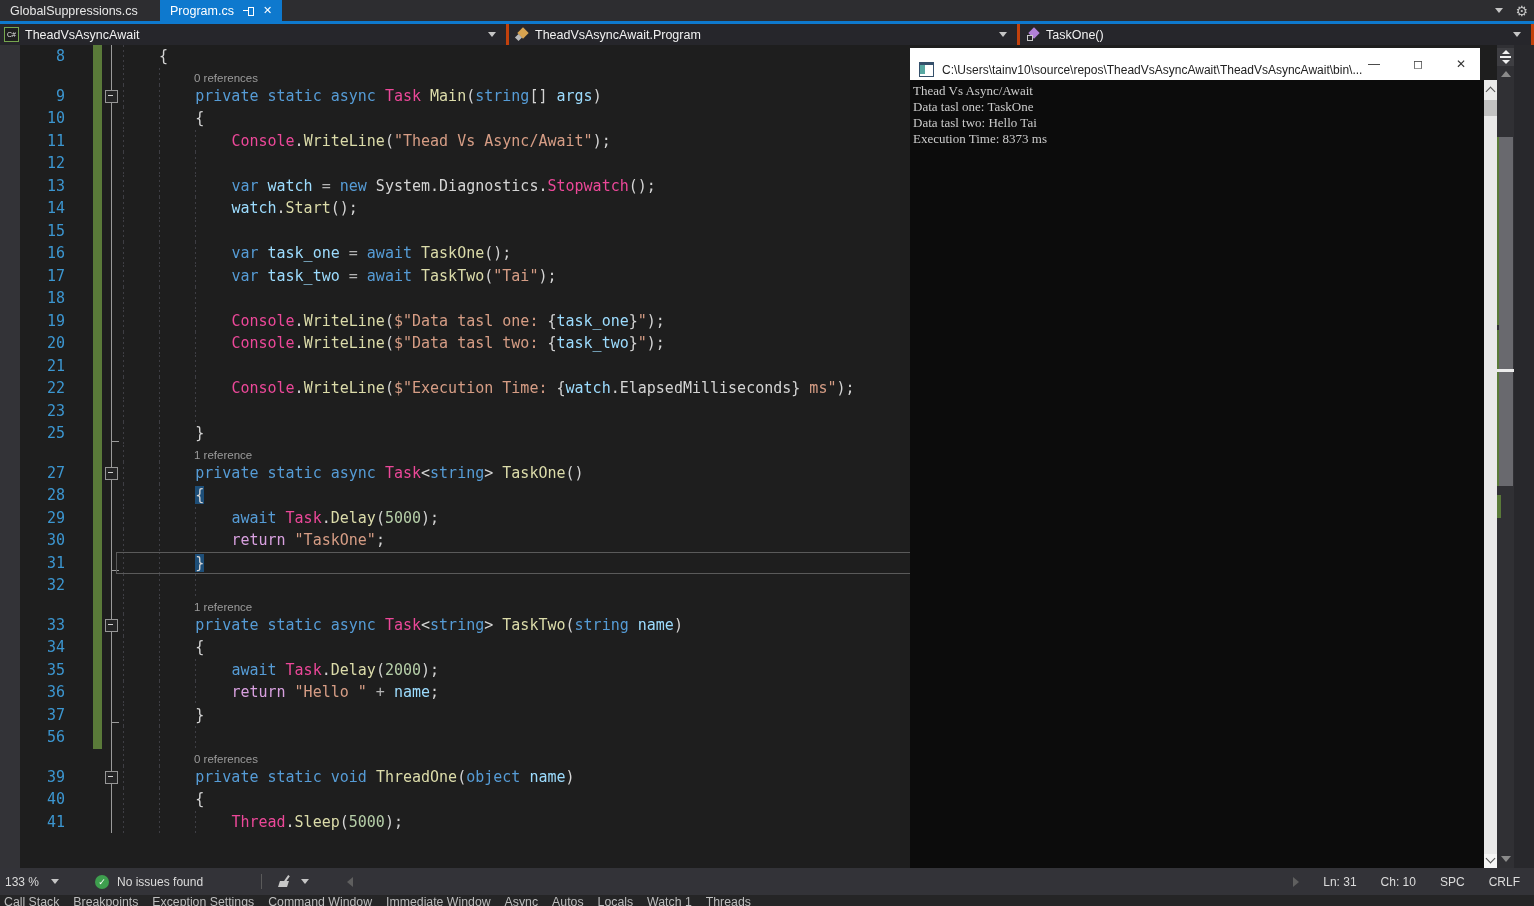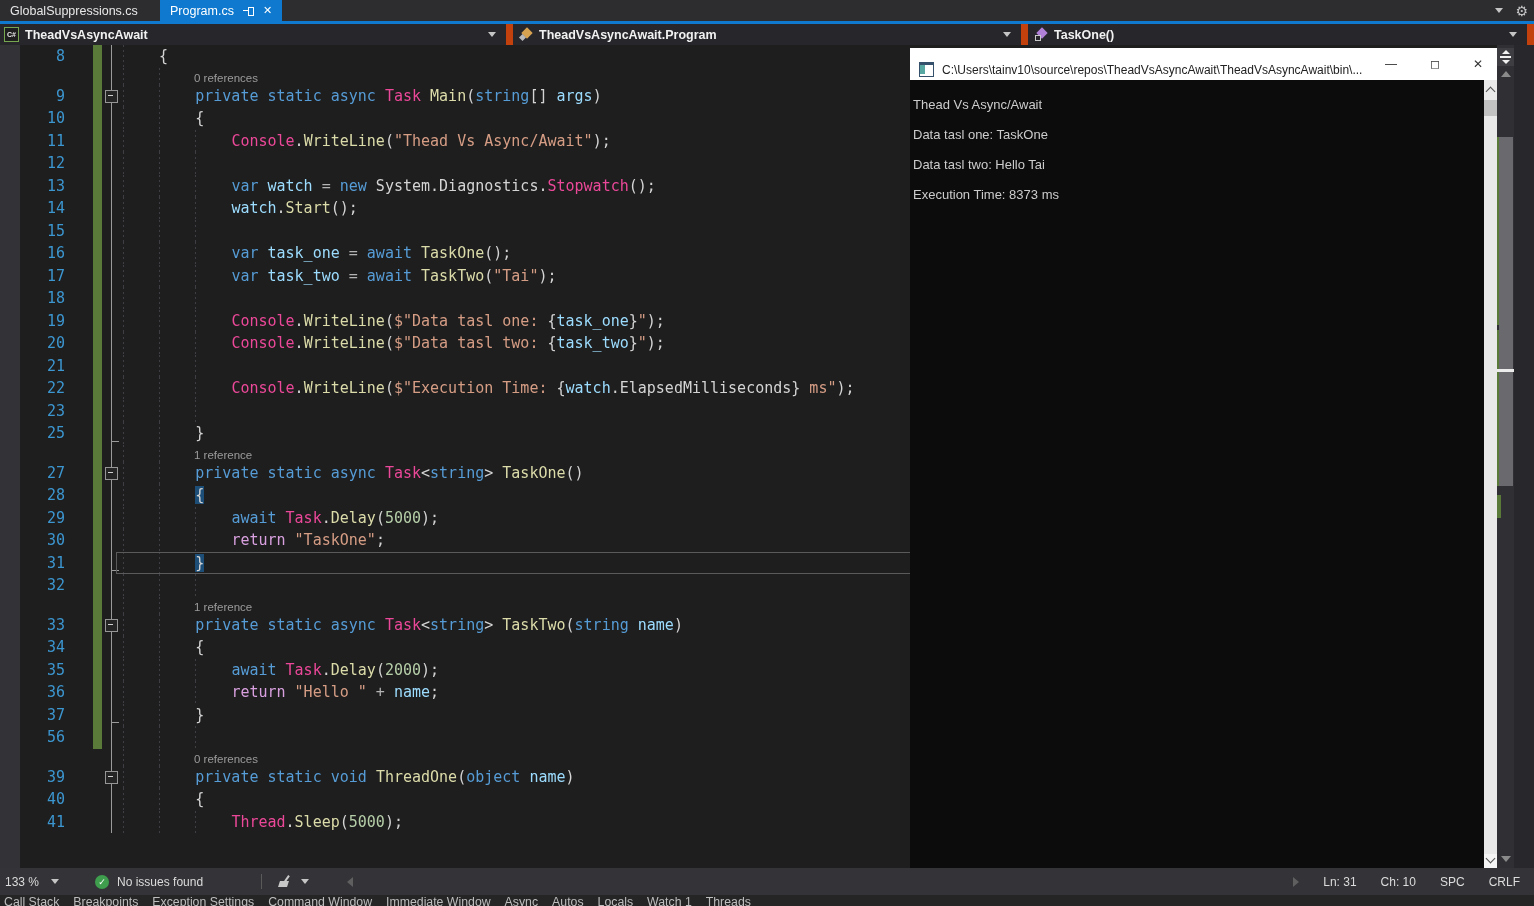--- a/index.html
+++ b/index.html
@@ -13,21 +13,21 @@
   .tab .pin{position:relative;width:11px;height:11px;margin-left:9px;}
   .tab .pin::before{content:"";position:absolute;left:5px;top:2px;width:4px;height:7px;border:1px solid #FFF;}
   .tab .pin::after{content:"";position:absolute;left:0;top:5px;width:5px;height:1px;background:#FFF;}
   .tab .closex{margin-left:9px;font-size:11px;color:#FFF;}
   .tabbar-right{position:absolute;right:6px;top:0;height:21px;display:flex;align-items:center;gap:12px;color:#CFCFCF;}
   .dd-arrow{width:0;height:0;border-left:4px solid transparent;border-right:4px solid transparent;border-top:5px solid #C5C5C5;}
   .gear{font-size:14px;color:#C5C5C5;line-height:1;}
   .tabline{position:absolute;left:0;top:21px;width:1534px;height:3px;background:#0E79CE;}
   
   .navbar{position:absolute;left:0;top:24px;width:1534px;height:21px;background:#26262B;display:flex;}
-  .combo{position:relative;height:21px;display:flex;align-items:center;border-right:7px solid #c2410c;font-weight:bold;}
+  .combo{position:relative;height:21px;display:flex;align-items:center;border-right:3px solid #c2410c;}
   .combo .lbl{font-size:12.5px;color:#F1F1F1;margin-left:6px;}
   .combo .arr{position:absolute;right:10px;top:8px;}
   .c1{width:506px;} .c2{width:508px;} .c3{flex:1;}
   .csproj-icon{width:13px;height:13px;margin-left:4px;border:1px solid #76A64F;color:#E8E8E8;
      font-size:7px;display:flex;align-items:center;justify-content:center;background:#1E1E1E;}
   .diam{position:relative;width:14px;height:14px;margin-left:6px;}
   .diam .big{position:absolute;left:4px;top:1px;width:8px;height:8px;transform:rotate(45deg);}
   .diam .small{position:absolute;left:1px;top:7px;width:5px;height:5px;transform:rotate(45deg);background:#B9B9B9;}
   .class-icon .big{background:#D8A350;}
   .method-icon .big{background:#B180D7;}
@@ -53,29 +53,29 @@
          background:repeating-linear-gradient(180deg,#3E3E44 0,#3E3E44 2px,transparent 2px,transparent 5px);}
   .codepre{margin:0;position:relative;font-family:"DejaVu Sans Mono",monospace;font-size:15px;line-height:22.5px;white-space:pre;}
   .lens-text{position:relative;display:inline-block;margin-left:71px;font-size:11.5px;line-height:17px;color:#9B9B9B;}
   .tk-kw{color:#569CD6;} .tk-ctrl{color:#D8A0DF;} .tk-type{color:#ec4899;} .tk-m{color:#DCDCAA;}
   .tk-str{color:#D69D85;} .tk-num{color:#B5CEA8;} .tk-var{color:#9CDCFE;} .tk-p{color:#D4D4D4;} .tk-op{color:#B4B4B4;}
   .tk-br{color:#D4D4D4;background:#1D4E78;}
   .caret-line::after{content:"";position:absolute;left:116px;right:0;top:0;bottom:0;
                      border:1px solid #5A5A5A;pointer-events:none;}
   
   .console{position:absolute;left:910px;top:48px;width:587px;height:820px;}
-  .con-title{position:absolute;left:0;top:0;right:0;height:43px;background:#FFFFFF;display:flex;align-items:center;}
+  .con-title{position:absolute;left:0;top:0;right:17px;height:43px;background:#FFFFFF;display:flex;align-items:center;}
   .con-icon{position:relative;width:13px;height:13px;margin-left:9px;border:1px solid #35506B;background:#FFF;}
   .con-icon::before{content:"";position:absolute;left:0;top:0;width:5px;height:11px;background:#57A8A2;}
   .con-icon::after{content:"";position:absolute;left:0;top:0;right:0;height:2px;background:#35506B;}
   .con-title .ttl{margin-left:8px;font-size:12px;color:#222;white-space:nowrap;}
   .con-btns{position:absolute;right:14px;top:0;height:32px;display:flex;align-items:center;gap:33px;color:#333;}
   .con-btns .b{font-size:12px;line-height:1;}
   .con-body{position:absolute;left:0;top:32px;right:13px;bottom:0;background:#0C0C0C;padding:3px 0 0 3px;}
-  .con-line{font-family:Liberation Sans, sans-serif;font-size:13px;line-height:16px;color:#CCCCCC;white-space:pre;margin-top:14px;}
+  .con-line{font-family:Liberation Serif, serif;font-size:13px;line-height:16px;color:#CCCCCC;white-space:pre;}
   .con-scroll{position:absolute;right:0;top:32px;width:13px;bottom:0;background:#E9E9E9;}
   .chev{width:6px;height:6px;border-left:1.5px solid #505050;border-top:1.5px solid #505050;margin:0 auto;}
   .chev.up{transform:rotate(45deg);margin-top:8px;}
   .chev.down{transform:rotate(225deg);margin-bottom:6px;}
   .con-thumb{position:absolute;left:0;right:0;top:20px;height:16px;background:#C2C2C2;}
   .con-down{position:absolute;left:0;right:0;bottom:0;height:14px;background:#F5F5F5;display:flex;align-items:flex-end;justify-content:center;}
   
   .ed-scroll{position:absolute;left:1497px;top:45px;width:17px;height:823px;background:#303034;}
   .grip{position:absolute;left:0;top:3px;width:17px;height:18px;background:#3E3E42;}
   .grip .t-up{position:absolute;left:5px;top:2px;width:0;height:0;border-left:4px solid transparent;border-right:4px solid transparent;border-bottom:4px solid #F1F1F1;}

